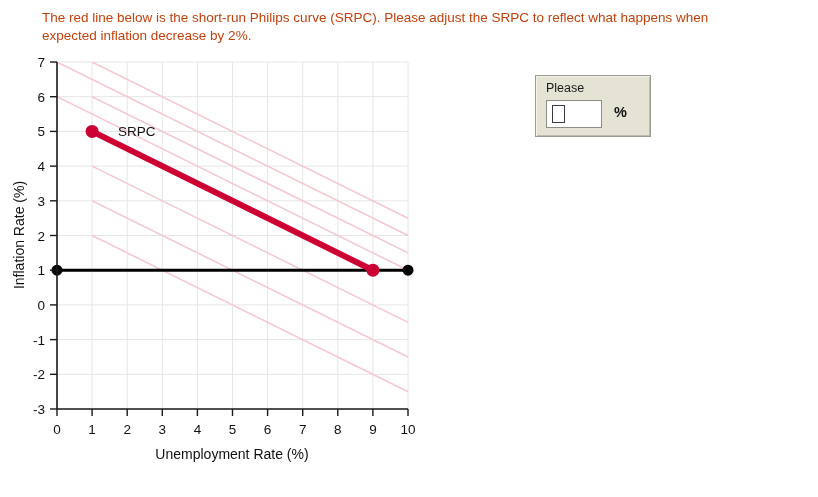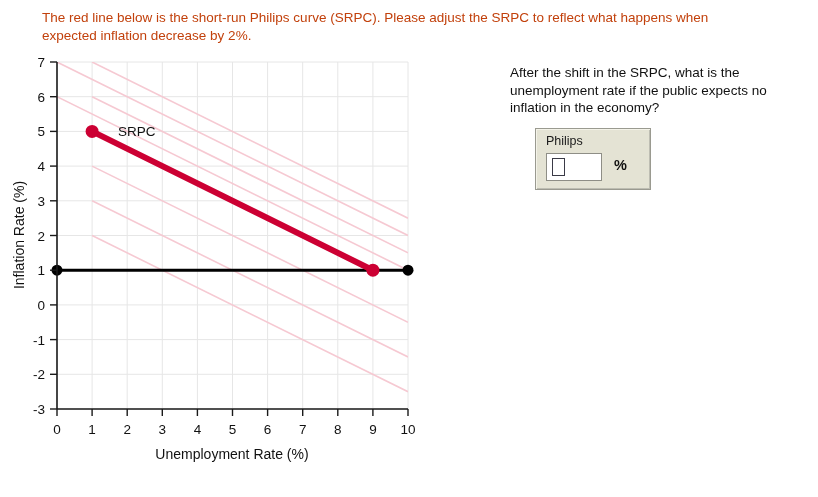--- a/index.html
+++ b/index.html
@@ -238,24 +238,23 @@
     </g>
 
     <text x="232" y="411" text-anchor="middle" font-family="Liberation Sans, sans-serif" font-size="14" fill="#111111">Unemployment Rate (%)</text>
 
     <text x="24" y="187" text-anchor="middle" transform="rotate(-90 24 187)" font-family="Liberation Sans, sans-serif" font-size="14" fill="#111111">Inflation Rate (%)</text>
   </svg>
 </div>
 
 <div id="question-panel">
 
-  <div id="question-text">After the shift in the SRPC, what is the unemployment rate if the public expects no inflation in the economy?</div>
 
   <div id="answer-box">
-    <div id="answer-label">Philips</div>
+    <div id="answer-label">Please</div>
 
     <div id="number-input">
       <span id="caret-glyph"></span>
     </div>
 
     <div id="percent-sign">%</div>
   </div>
 </div>
 
 </body></html>

